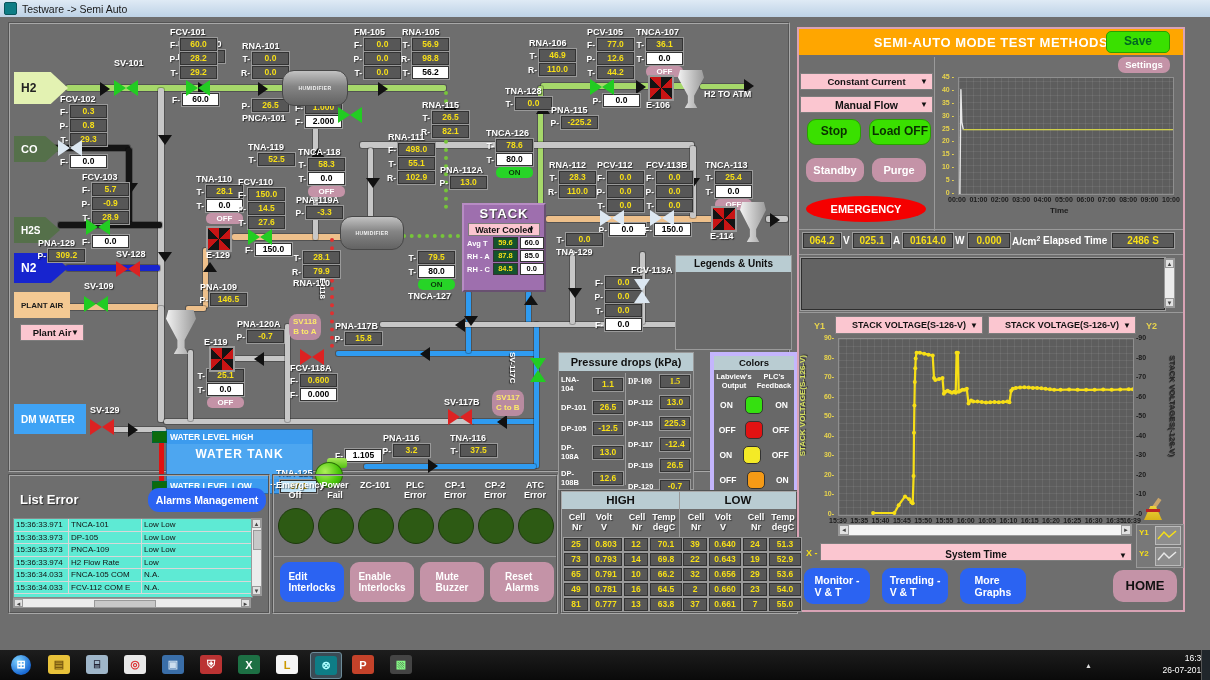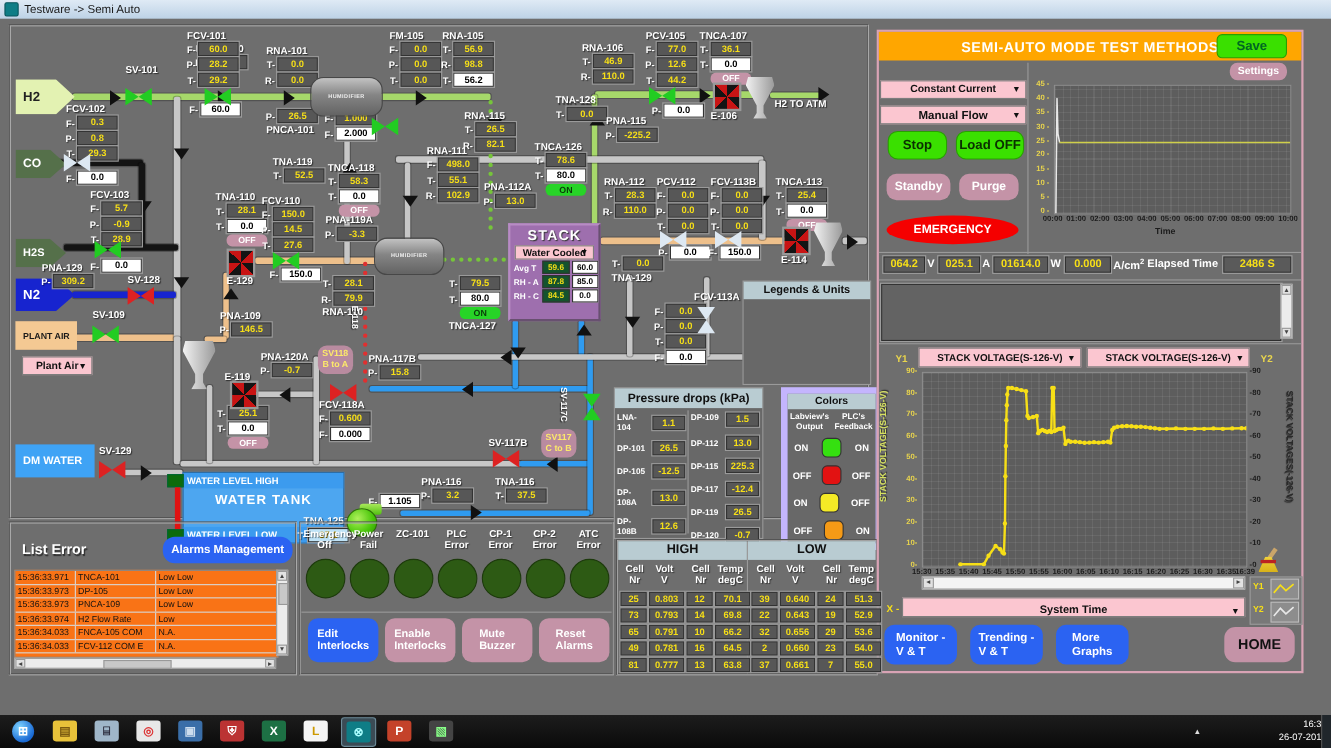--- a/index.html
+++ b/index.html
@@ -45,21 +45,21 @@
   .pinkdd .dar{position:absolute;right:4px;font-size:8px;}
   
   .panelhdr{background:#b9ccd2;color:#101010;font-weight:bold;text-align:center;position:absolute;box-sizing:border-box;}
   .btn{position:absolute;display:flex;flex-direction:column;align-items:center;justify-content:center;font-weight:bold;border-radius:9px;line-height:1.15;box-sizing:border-box;cursor:default;}
   .btn.blue{background:#2b63f2;color:#fff;}
   .btn.mauve{background:#c493a7;color:#fff;}
   .btn.green{background:#3ae000;color:#0a3000;border:1px solid #28a000;}
   .ind{position:absolute;width:34px;height:34px;border-radius:50%;background:#2d5a14;border:1px solid #1d3a0c;}
   .indlbl{position:absolute;color:#fff;font-weight:bold;font-size:9px;text-align:center;line-height:1.15;text-shadow:1px 1px 1px rgba(0,0,0,.5);}
   
-  #errtable{position:absolute;background:#f97316;border:1px solid #888;font-size:8px;color:#111;overflow:hidden;}
+  #errtable{position:absolute;background:#5eead4;border:1px solid #888;font-size:8px;color:#111;overflow:hidden;}
   .errrow{display:flex;border-bottom:1px solid #d8d8d8;height:11.5px;line-height:11.5px;}
   .errrow span{border-right:1px solid #d8d8d8;padding-left:2px;overflow:hidden;white-space:nowrap;}
   .sb{position:absolute;background:#ececec;border:1px solid #999;box-sizing:border-box;}
   .sb .thumb{position:absolute;background:#c8c8c8;border:1px solid #999;}
   .sbbtn{position:absolute;background:#e2e2e2;border:1px solid #999;font-size:6px;line-height:8px;text-align:center;color:#444;box-sizing:border-box;}
   
   .plot{position:absolute;background:#5d5d5d;border:1px solid #8f8f8f;
     background-image:repeating-linear-gradient(0deg,rgba(255,255,255,.07) 0 1px,transparent 1px 7px),repeating-linear-gradient(90deg,rgba(255,255,255,.07) 0 1px,transparent 1px 7px);}
   .tick{position:absolute;font-size:7px;font-weight:bold;color:#e8d44d;white-space:nowrap;}
   .tickd{position:absolute;font-size:7px;font-weight:bold;color:#1c1c1c;white-space:nowrap;}
@@ -800,21 +800,21 @@
         <div style="display: flex; align-items: center; gap: 2px; margin-bottom: 8px;">
           <span style="color:#fff;font-weight:bold;font-size:7.5px;width:30px;">DP-108A</span>
           <span class="gval" style="min-width:26px;">13.0</span>
         </div>
         <div style="display: flex; align-items: center; gap: 2px; margin-bottom: 8px;">
           <span style="color:#fff;font-weight:bold;font-size:7.5px;width:30px;">DP-108B</span>
           <span class="gval" style="min-width:26px;">12.6</span>
         </div>
       </div>
     <div id="pdright" style="position:absolute;left:69px;top:22px;">
-        <div style="display: flex; align-items: flex-start; gap: 2px; margin-bottom: 8px;">
+        <div style="display: flex; align-items: center; gap: 2px; margin-bottom: 8px; font-family: Liberation Serif, serif;">
           <span style="color:#fff;font-weight:bold;font-size:7.5px;width:30px;">DP-109</span>
           <span class="gval" style="min-width:26px;">1.5</span>
         </div>
         <div style="display: flex; align-items: center; gap: 2px; margin-bottom: 8px;">
           <span style="color:#fff;font-weight:bold;font-size:7.5px;width:30px;">DP-112</span>
           <span class="gval" style="min-width:26px;">13.0</span>
         </div>
         <div style="display: flex; align-items: center; gap: 2px; margin-bottom: 8px;">
           <span style="color:#fff;font-weight:bold;font-size:7.5px;width:30px;">DP-115</span>
           <span class="gval" style="min-width:26px;">225.3</span>
@@ -827,21 +827,21 @@
           <span style="color:#fff;font-weight:bold;font-size:7.5px;width:30px;">DP-119</span>
           <span class="gval" style="min-width:26px;">26.5</span>
         </div>
         <div style="display: flex; align-items: center; gap: 2px; margin-bottom: 8px;">
           <span style="color:#fff;font-weight:bold;font-size:7.5px;width:30px;">DP-120</span>
           <span class="gval" style="min-width:26px;">-0.7</span>
         </div>
       </div>
   </div>
 
-  <div class="abs" style="left:710px;top:352px;width:80px;height:136px;border:6px solid #c4b5fd;background:#686868;">
+  <div class="abs" style="left:710px;top:352px;width:80px;height:136px;border:4px solid #c4b5fd;background:#686868;">
     <div class="panelhdr" style="left:0;top:0;width:100%;height:14px;font-size:9.5px;line-height:14px;">Colors</div>
     <div id="colorshdr" style="position:absolute;left:0;top:16px;width:100%;display:flex;justify-content:space-between;">
         <div style="color: rgb(255, 255, 255); font-weight: bold; font-size: 7.5px; text-align: center; width: 50%; line-height: 1.2;">Labview's<br>Output</div>
         <div style="color: rgb(255, 255, 255); font-weight: bold; font-size: 7.5px; text-align: center; width: 50%; line-height: 1.2;">PLC's<br>Feedback</div>
       </div>
     <div id="colorsrows" style="position:absolute;left:0;top:40px;width:100%;">
         <div style="display: flex; align-items: center; justify-content: space-around; margin-bottom: 7px;">
           <span style="color:#fff;font-weight:bold;font-size:8.5px;">ON</span>
           <span style="width:16px;height:16px;border-radius:5px;background:#35e010;border:1px solid #333;"></span>
           <span style="color:#fff;font-weight:bold;font-size:8.5px;">ON</span>

